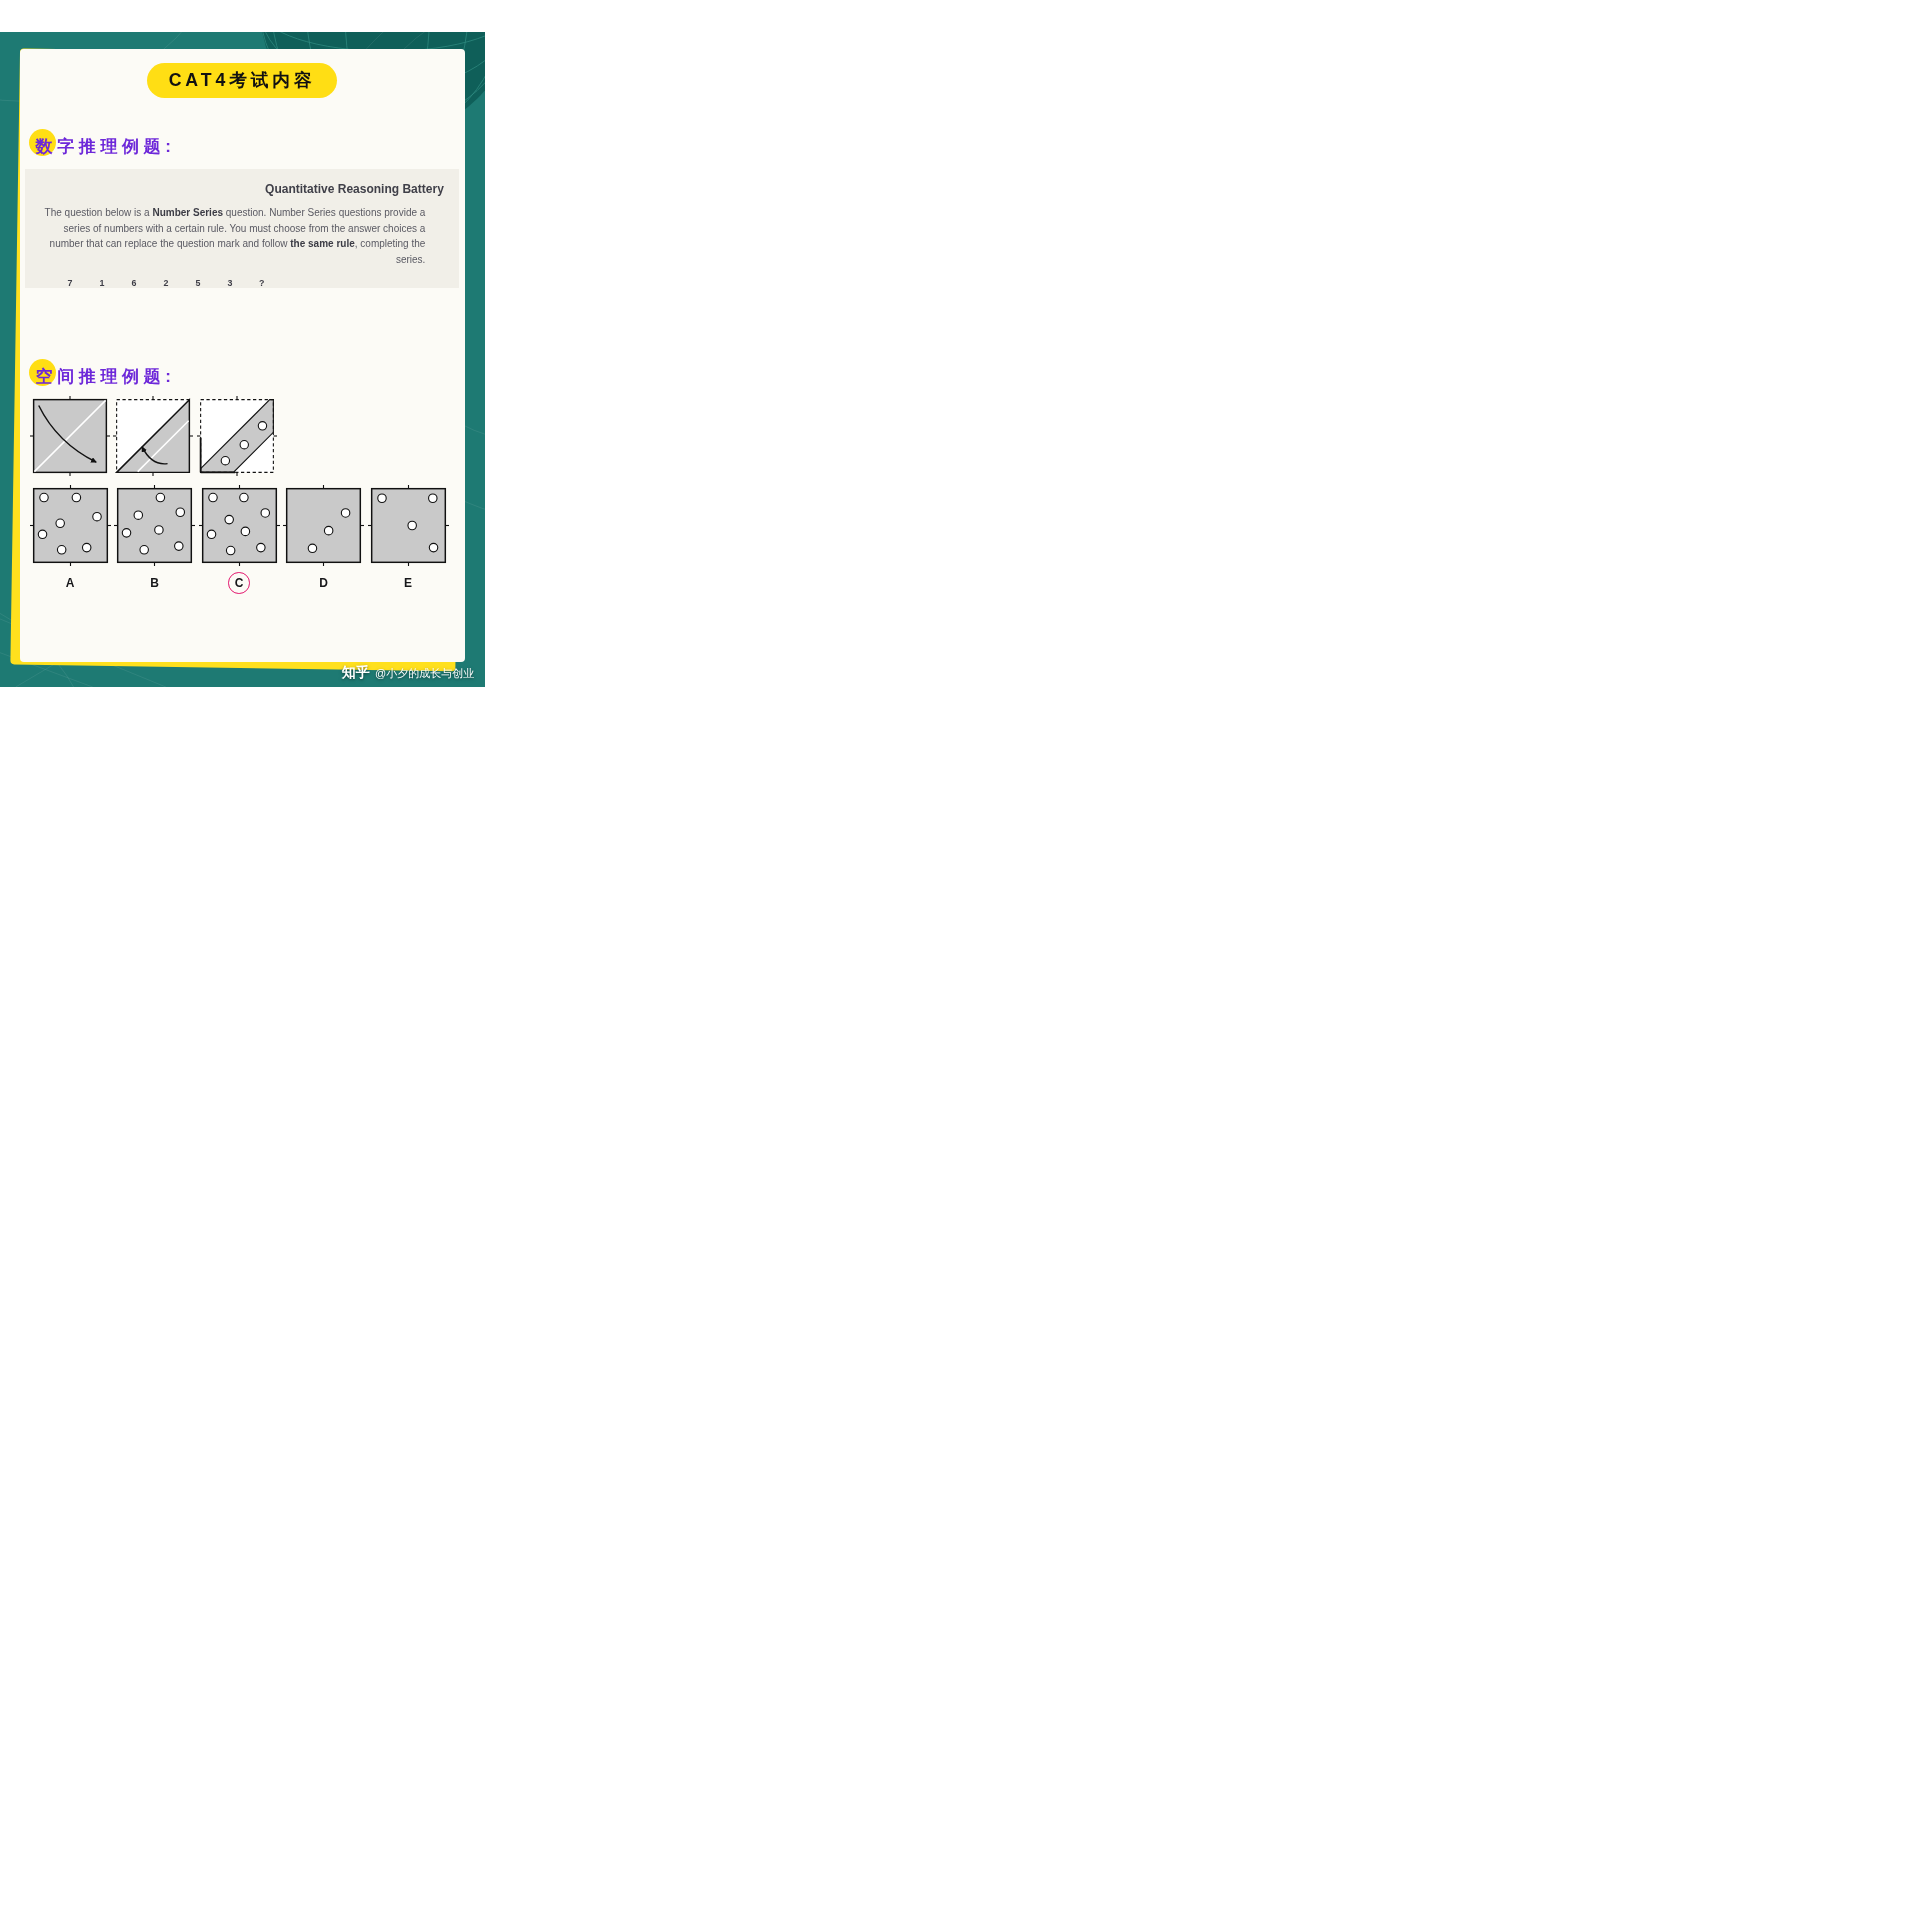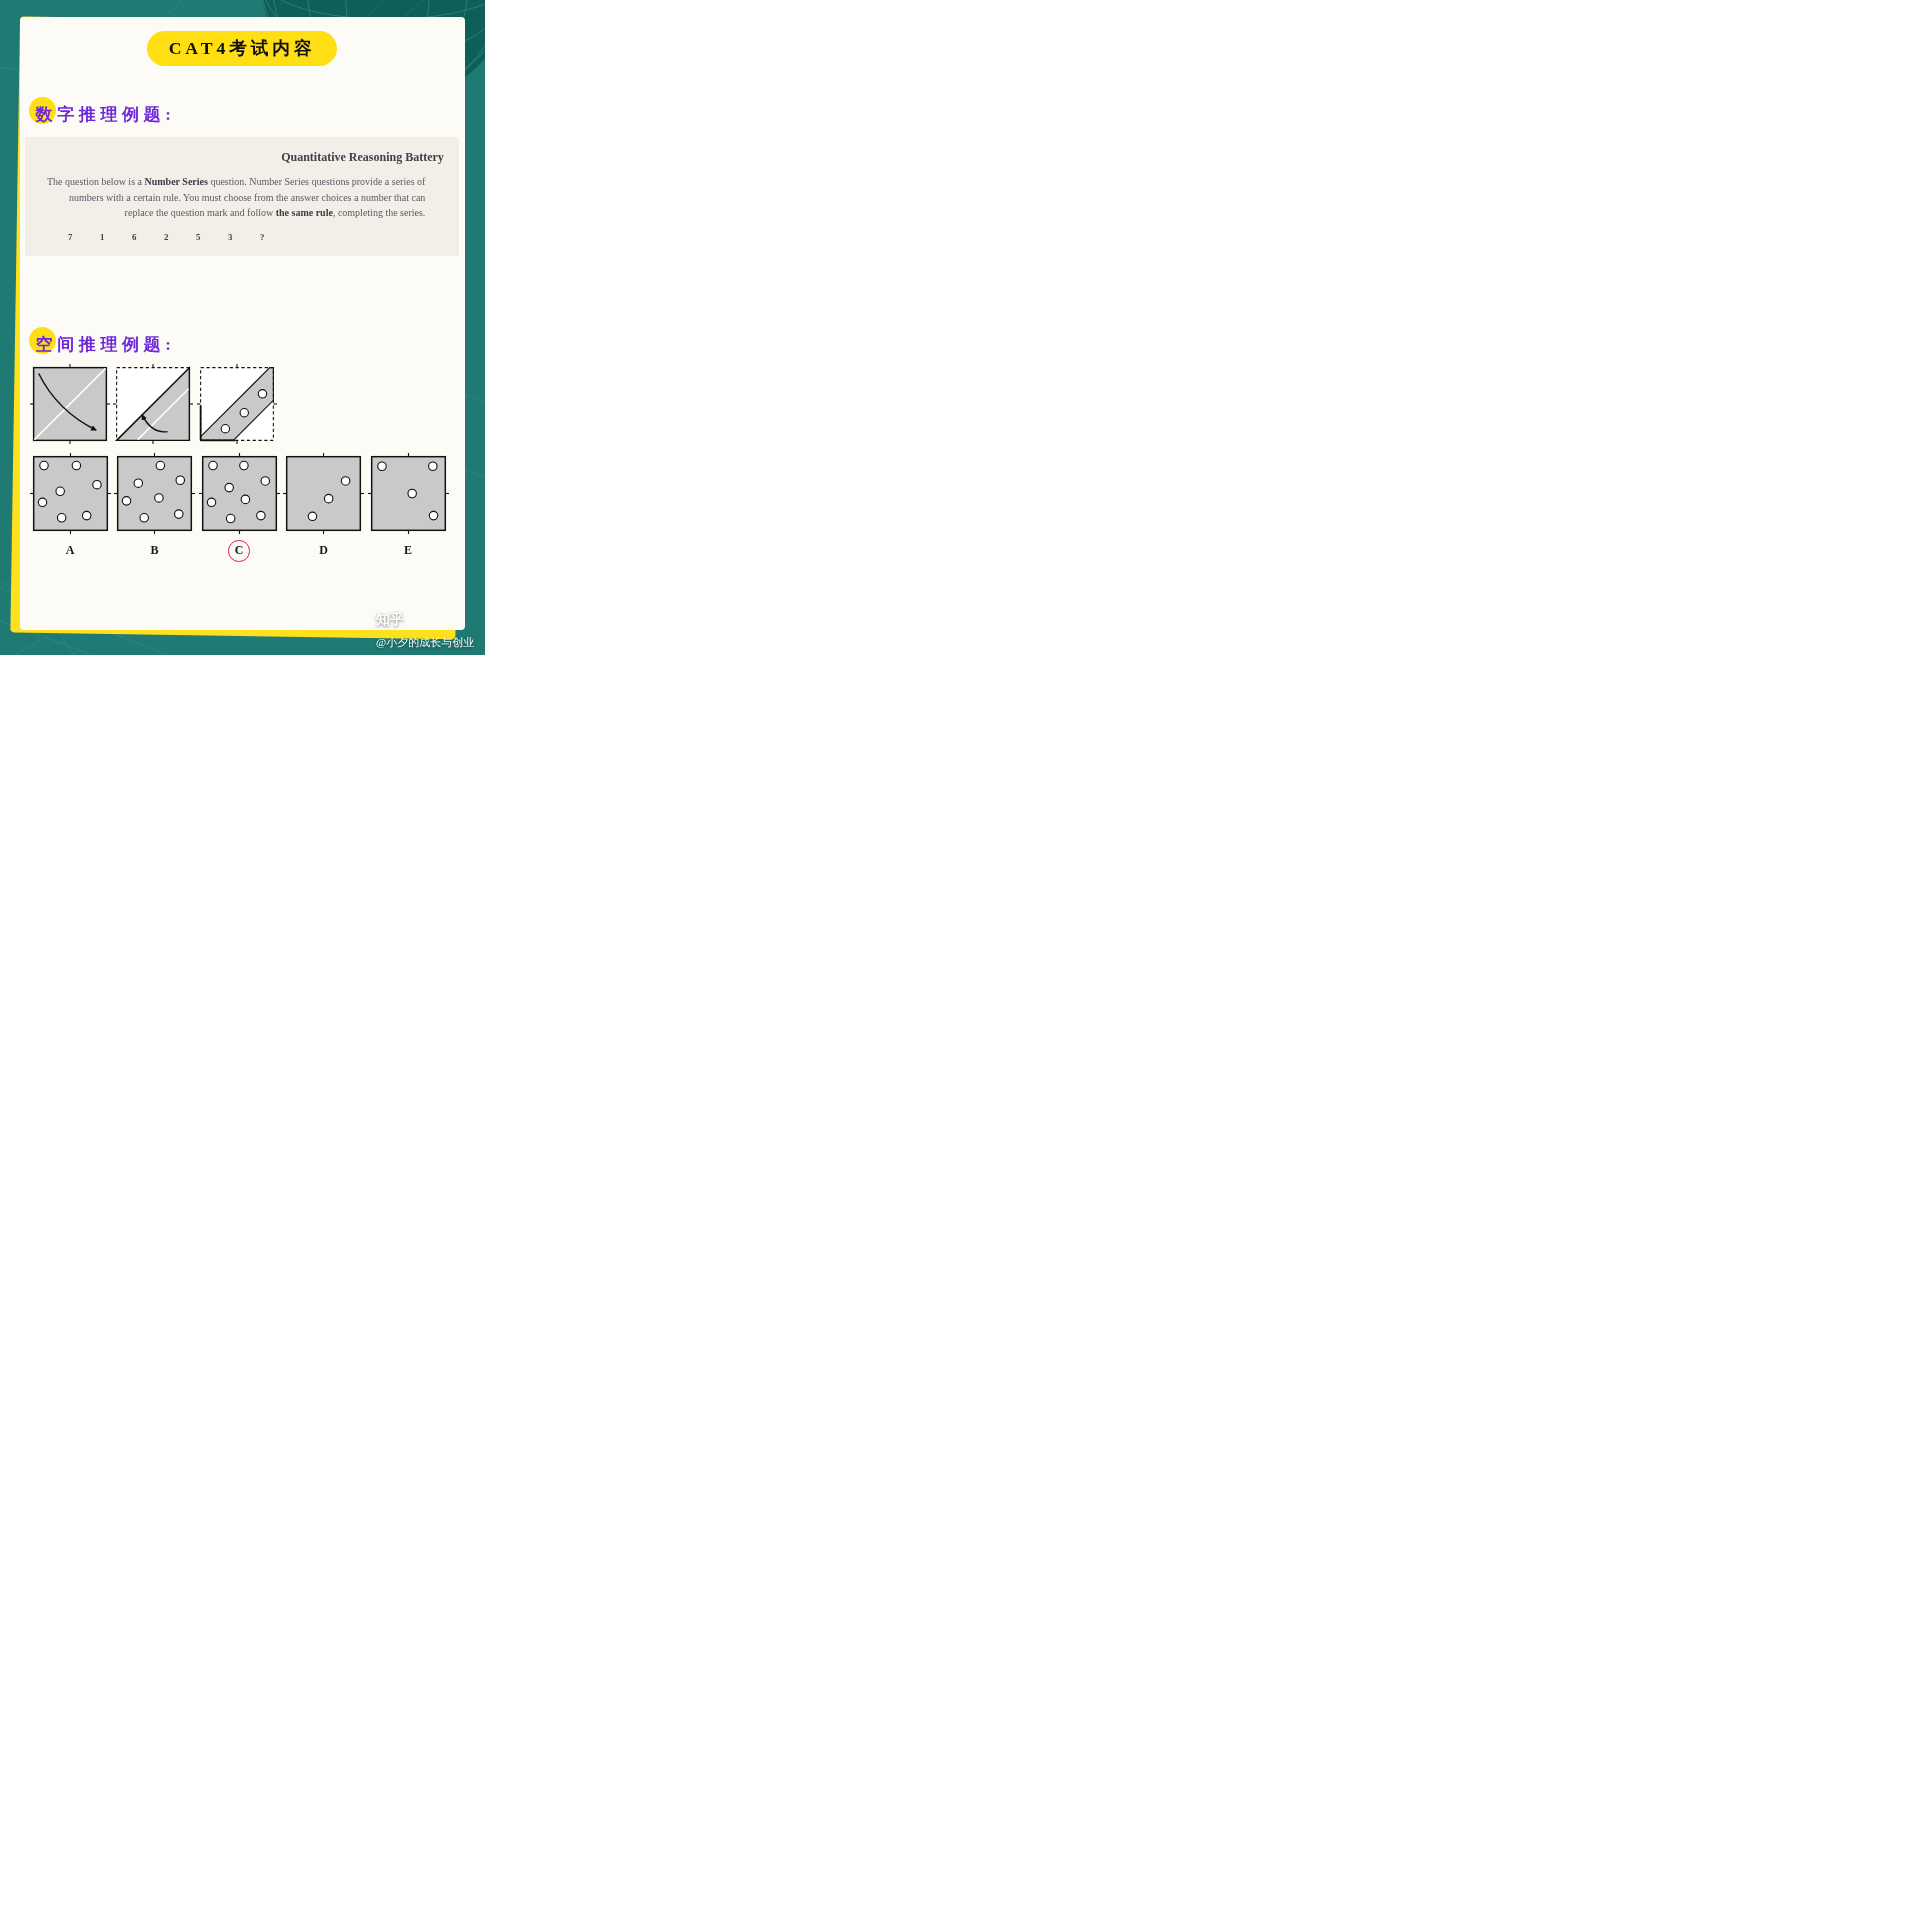--- a/index.html
+++ b/index.html
@@ -1,19 +1,20 @@
 <!DOCTYPE html>
 <html style="font-size:6.2px"><head>
 <meta charset="utf-8">
 <style>
   html,body { margin:0; padding:0; }
   .stage {
     position:relative; width:485px; height:655px; overflow:hidden;
     background:#1E7A73;
-    font-family:Liberation Serif, serif;
+    font-family:Liberation Sans, sans-serif;
+    margin-top:32px;
   }
   .bg-deco { position:absolute; inset:0; width:100%; height:100%; }
 
   .card-shadow {
     position:absolute; left:19.6px; top:17.7px; width:445px; height:616px;
     background:#FFE01E; border-radius:3.9px;
     transform: translateY(5.4px) rotate(0.9deg); transform-origin:100% 0;
   }
   .card {
     position:absolute; left:19.6px; top:17px; width:445px; height:613px;
@@ -61,21 +62,21 @@
   .label-cell { width:81px; height:24px; display:flex; align-items:center; justify-content:center; }
   .opt-label { font-size:12px; font-weight:600; color:#17171a; }
   .ring {
     width:21.6px; height:21.6px; border:1.5px solid #E3146D; border-radius:50%;
     display:flex; align-items:center; justify-content:center; box-sizing:border-box;
   }
 
   .watermark {
     position:absolute; right:10.8px; bottom:5.4px; display:flex;
     align-items:baseline; gap:5.4px; color:#ffffff;
-    text-shadow:0 0.8px 3.1px rgba(0,0,0,.5); white-space:nowrap;flex-direction:column;
+    text-shadow:0 0.8px 3.1px rgba(0,0,0,.5); white-space:nowrap;
   }
   .wm-logo { font-size:14px; font-weight:bold; }
   .wm-handle { font-size:11px; font-weight:500; }
 </style>
 </head>
 <body>
 
 <div class="stage">
 
   <svg class="bg-deco" viewBox="0 0 1258 1701">

